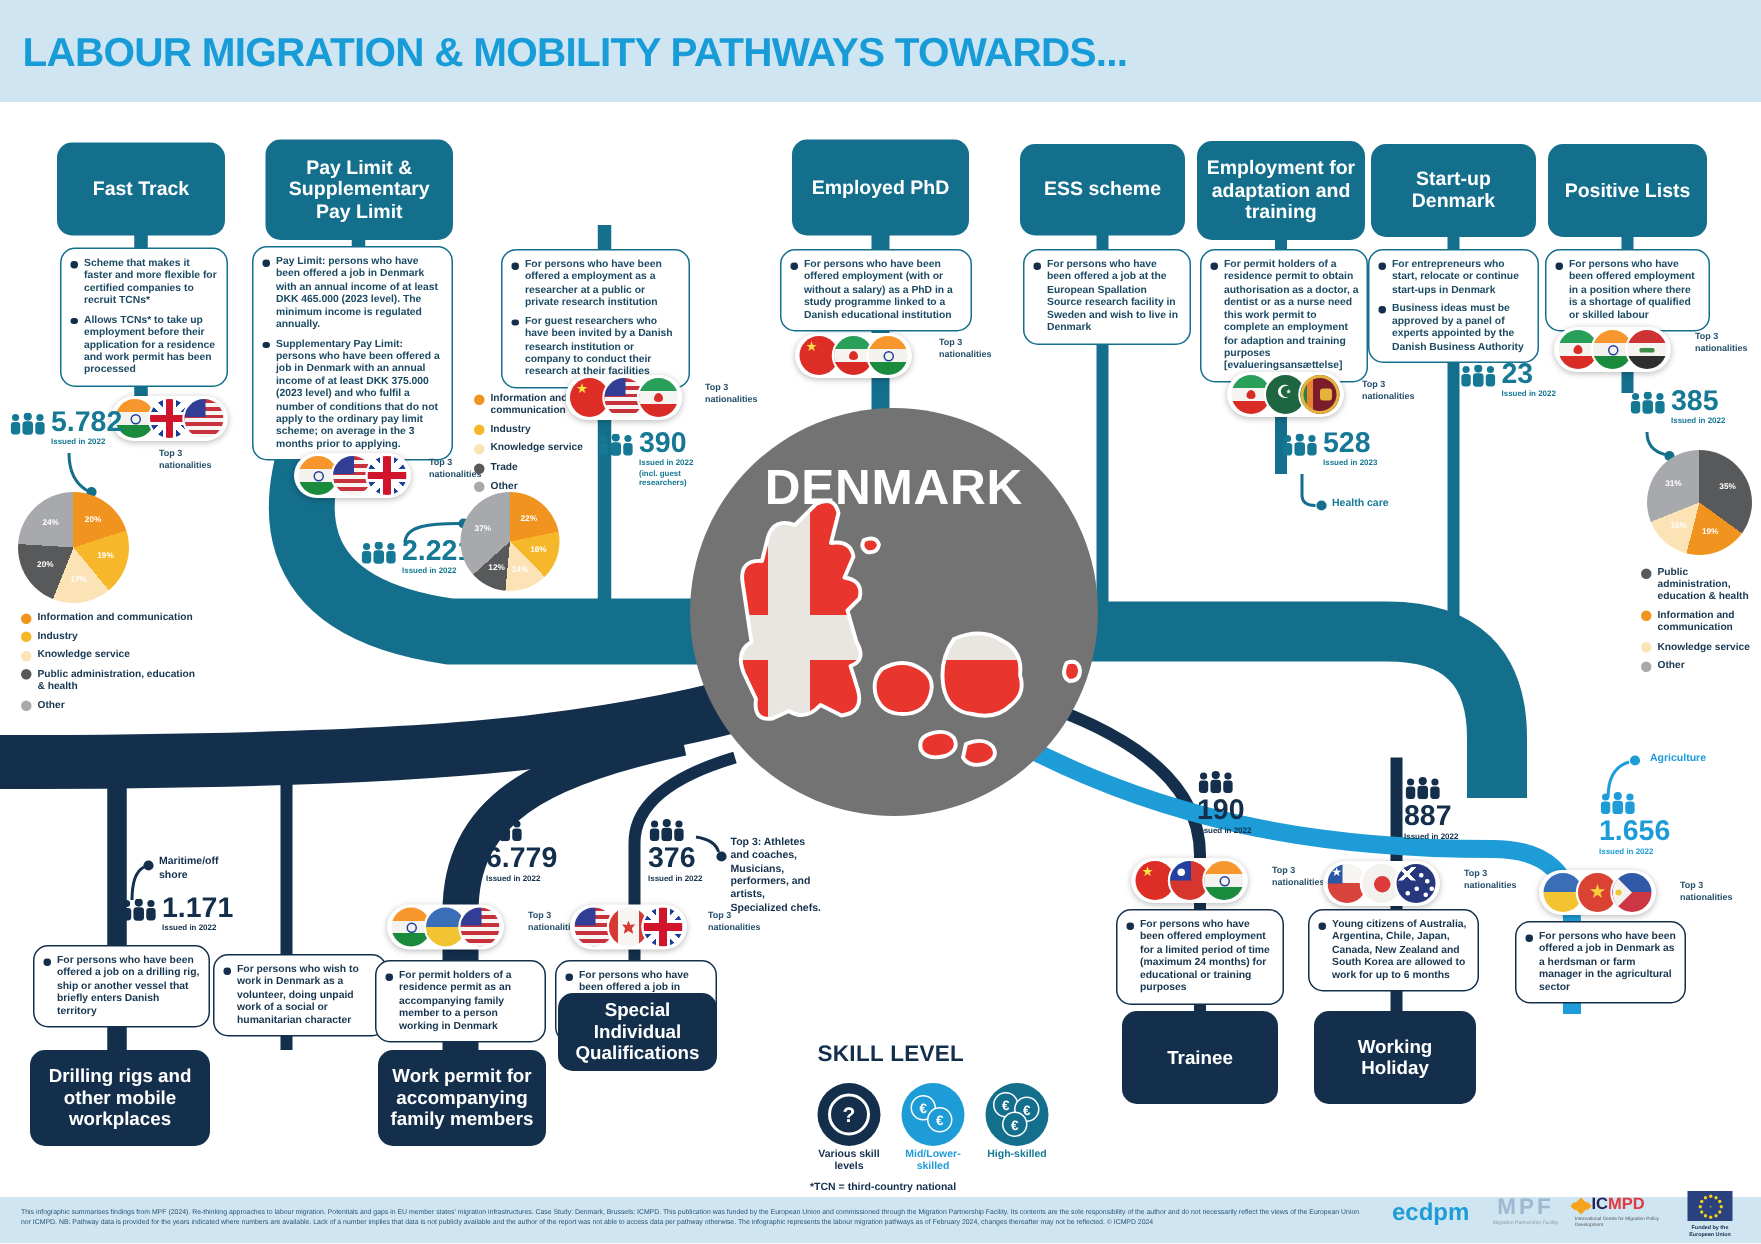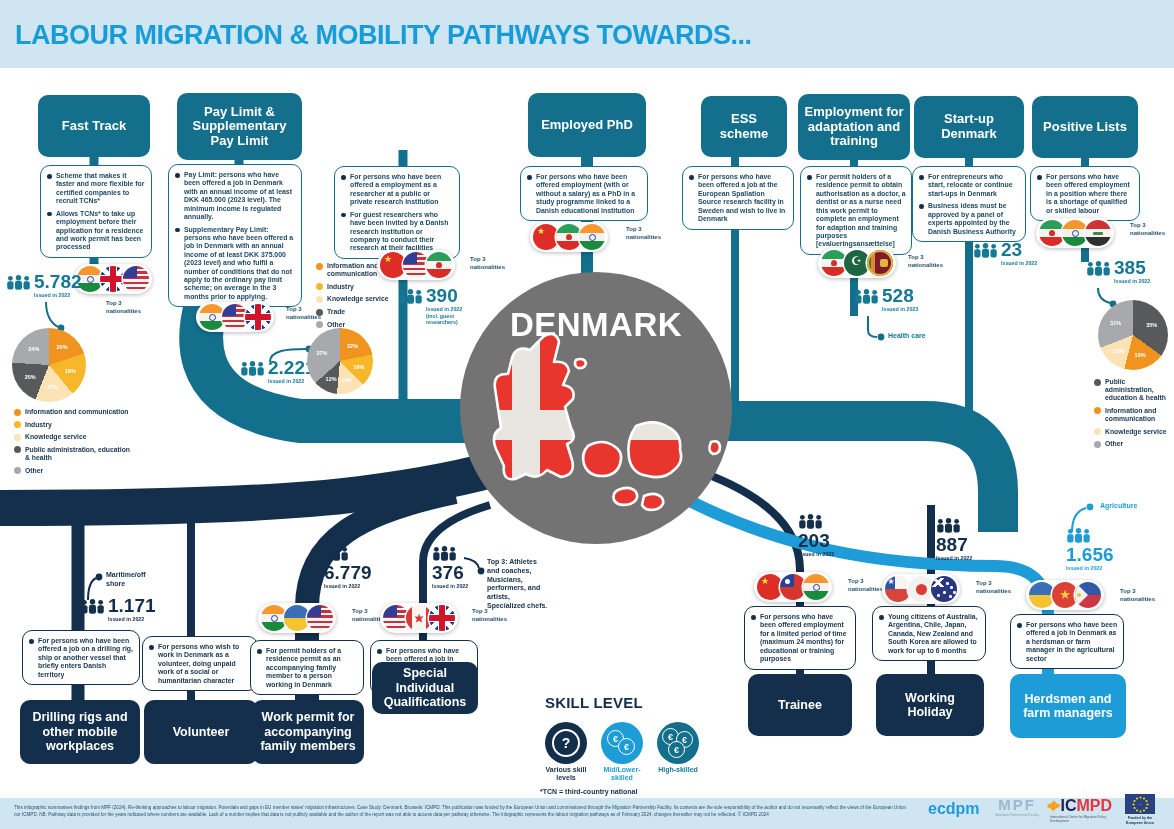--- a/index.html
+++ b/index.html
@@ -91,21 +91,21 @@
   
   .ftr{position:absolute;left:0;top:798px;width:1174px;height:31px;background:#cfe5f2;}
   .ftr-text{position:absolute;left:14px;top:7px;width:895px;font-size:4.6px;line-height:1.5;color:#2a5472;}
   .logo-ecdpm{position:absolute;left:928px;top:800px;font-size:16px;font-weight:bold;color:#1e9cd7;}
   .logo-mpf{position:absolute;left:988px;top:797px;width:58px;text-align:center;}
   .logo-mpf .m1{font-size:15px;font-weight:bold;color:#9fb7cf;letter-spacing:2px;line-height:1;}
   .logo-mpf .m2{font-size:3.4px;color:#8d9aa8;margin-top:1px;}
   .logo-icmpd{position:absolute;left:1050px;top:798px;width:62px;}
   .logo-icmpd .row{display:flex;align-items:center;gap:3px;}
   .logo-icmpd .dia{width:8px;height:8px;background:#f6a21d;transform:rotate(45deg);box-shadow:-3px 3px 0 -2px #f6a21d,3px -3px 0 -2px #f6a21d;}
-  .logo-icmpd .ic{font-size:16px;font-weight:bold;color:#232355;line-height:1;}
+  .logo-icmpd .ic{font-size:11px;font-weight:bold;color:#232355;line-height:1;}
   .logo-icmpd .ic b{color:#e2383f;}
   .logo-icmpd .cap2{font-size:3.2px;color:#555;margin-top:1px;line-height:1.3;}
   .logo-eu{position:absolute;left:1120px;top:794px;width:40px;text-align:center;}
   .eu-flag{width:30px;height:20px;background:#29417f;margin:0 auto;position:relative;}
   .eu-stars{position:absolute;left:50%;top:50%;width:1px;height:1px;background:#f7d117;border-radius:50%;box-shadow:0 -7px 0 0.6px #f7d117,3.5px -6px 0 0.6px #f7d117,6px -3.5px 0 0.6px #f7d117,7px 0 0 0.6px #f7d117,6px 3.5px 0 0.6px #f7d117,3.5px 6px 0 0.6px #f7d117,0 7px 0 0.6px #f7d117,-3.5px 6px 0 0.6px #f7d117,-6px 3.5px 0 0.6px #f7d117,-7px 0 0 0.6px #f7d117,-6px -3.5px 0 0.6px #f7d117,-3.5px -6px 0 0.6px #f7d117;}
   .eu-cap{font-size:3.6px;font-weight:bold;color:#132f4b;margin-top:2px;line-height:1.3;}
 </style>
 </head>
 <body>
 
@@ -327,21 +327,21 @@
         <li>For persons who have been offered employment (with or without a salary) as a PhD in a study programme linked to a Danish educational institution</li>
       </ul>
   </div>
   <div class="pill" style="left:530px;top:222px">
     <div class="flag f-cn" title="China"></div>
     <div class="flag f-ir" title="Iran"></div>
     <div class="flag f-in" title="India"></div>
   </div>
   <div class="top3" style="left:626px;top:226px">Top 3 nationalities</div>
 
-  <div class="tbox" style="left:701px;top:96px;width:86px;height:61px">
+  <div class="tbox" style="left:680px;top:96px;width:110px;height:61px">
       <span>ESS scheme</span>
     </div>
   <div class="bubble" style="left:682px;top:166px;width:112px">
     <ul>
         <li>For persons who have been offered a job at the European Spallation Source research facility in Sweden and wish to live in Denmark</li>
       </ul>
   </div>
 
   <div class="tbox" style="left:798px;top:94px;width:112px;height:66px">
       <span>Employment for adaptation and training</span>
@@ -452,23 +452,20 @@
   </div>
   <div class="nbox" style="left:20px;top:700px;width:120px;height:64px">
       <span>Drilling rigs and other mobile workplaces</span>
     </div>
 
   <div class="bubble nb" style="left:142px;top:636px;width:116px">
     <ul>
         <li>For persons who wish to work in Denmark as a volunteer, doing unpaid work of a social or humanitarian character</li>
       </ul>
   </div>
-  <div class="nbox" style="left:144px;top:700px;width:114px;height:64px">
-      <span>Volunteer</span>
-    </div>
 
   <div class="stat v" style="left:324px;top:546px">
     <svg class="ppl pf-navy">
         <use href="#ppl"></use>
       </svg>
     <div>
         <div class="num c-navy">6.779</div>
     <div class="cap c-navy">Issued in 2022</div>
       </div>
   </div>
@@ -510,21 +507,21 @@
   </div>
   <div class="nbox" style="left:372px;top:662px;width:106px;height:52px">
       <span>Special Individual Qualifications</span>
     </div>
 
   <div class="stat v" style="left:798px;top:514px">
     <svg class="ppl pf-navy">
         <use href="#ppl"></use>
       </svg>
     <div>
-        <div class="num c-navy">203</div>
+        <div class="num c-navy">190</div>
     <div class="cap c-navy">Issued in 2022</div>
       </div>
   </div>
   <div class="pill" style="left:754px;top:572px">
     <div class="flag f-cn" title="China"></div>
     <div class="flag f-tw" title="Taiwan"></div>
     <div class="flag f-in" title="India"></div>
   </div>
   <div class="top3" style="left:848px;top:578px">Top 3 nationalities</div>
   <div class="bubble nb" style="left:744px;top:606px;width:112px">
@@ -574,23 +571,20 @@
     <div class="flag f-ua" title="Ukraine"></div>
     <div class="flag f-vn" title="Vietnam"></div>
     <div class="flag f-ph" title="Philippines"></div>
   </div>
   <div class="top3" style="left:1120px;top:588px">Top 3 nationalities</div>
   <div class="bubble nb" style="left:1010px;top:614px;width:114px">
     <ul>
         <li>For persons who have been offered a job in Denmark as a herdsman or farm manager in the agricultural sector</li>
       </ul>
   </div>
-  <div class="nbox blue" style="left:1010px;top:674px;width:116px;height:64px">
-      <span>Herdsmen and farm managers</span>
-    </div>
 
   <div class="skill-title" style="left:545px;top:694px">SKILL LEVEL</div>
   <div class="skill-c sc-navy" style="left:545px;top:722px">
       <div class="qmark">?</div>
     </div>
   <div class="skill-c sc-blue" style="left:601px;top:722px">
     <span class="coin" style="left:6px;top:8px;background:#1e9cd7;">€</span>
     <span class="coin" style="left:17px;top:16px;background:#1e9cd7;">€</span>
   </div>
   <div class="skill-c sc-teal" style="left:657px;top:722px">

